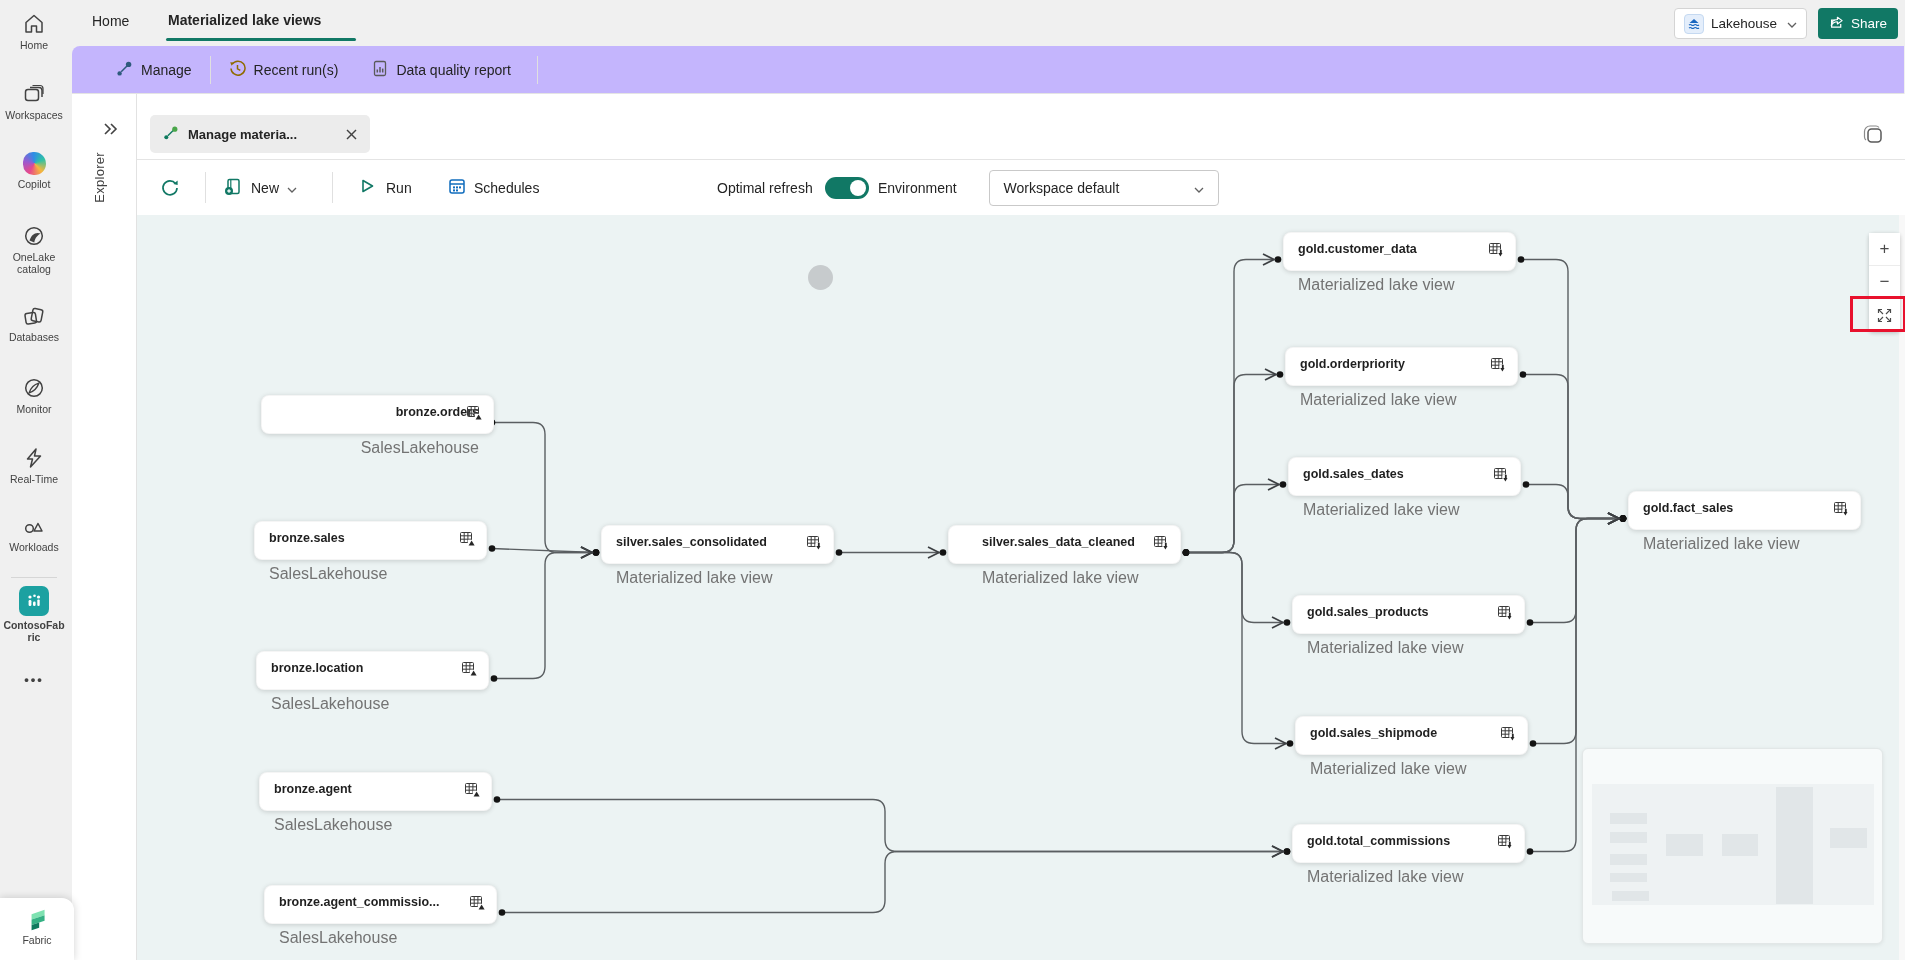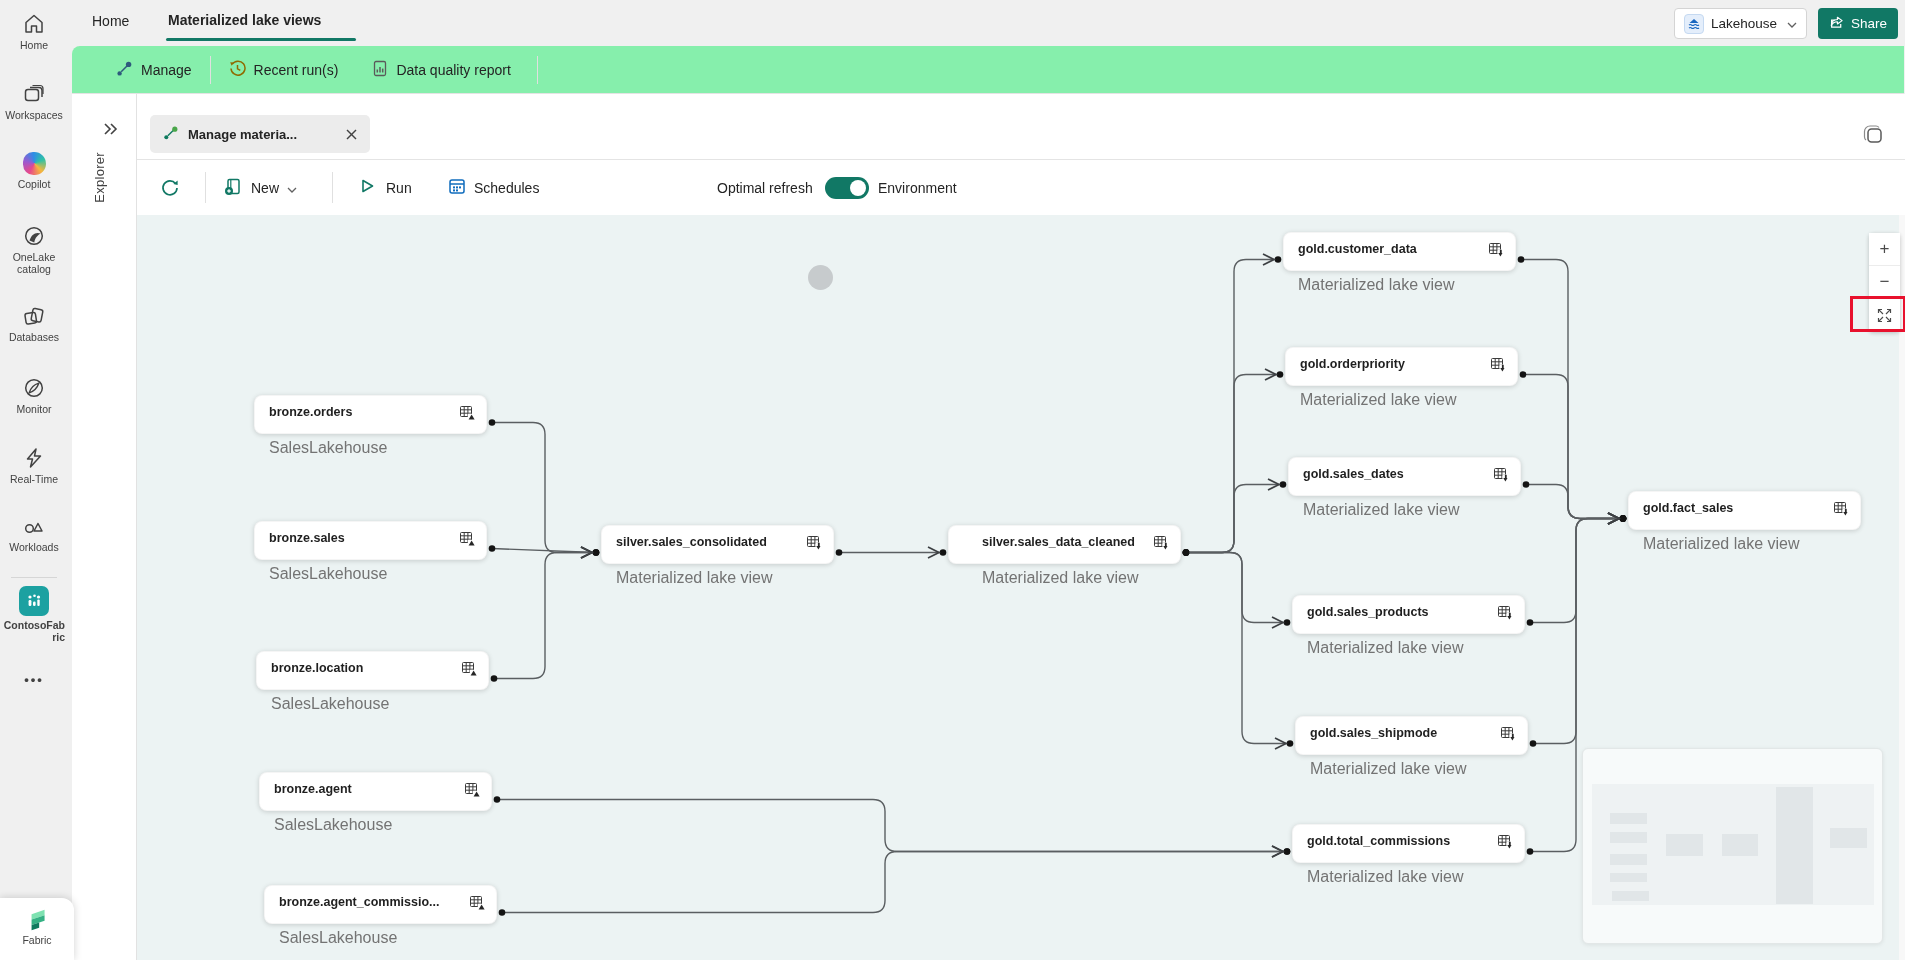--- a/index.html
+++ b/index.html
@@ -4,40 +4,40 @@
 <style>
   * { margin:0; padding:0; box-sizing:border-box; }
   html,body { width:1905px; height:960px; overflow:hidden; background:#f0f0f0;
               font-family:"Liberation Sans", sans-serif; color:#242424; }
 
   
   #side-rail { position:absolute; left:0; top:0; width:68px; height:960px; background:#f0f0f0; z-index:40; }
   .rail-item { position:absolute; left:0; width:68px; text-align:center; cursor:pointer; }
   .rail-item .ric { display:block; margin:0 auto 3px; width:24px; height:24px; }
   .rail-label { font-size:10.5px; color:#424242; line-height:1.18; display:block; }
-  .break-all .rail-label { word-break:break-all; padding:0 3px;text-align:right; }
+  .break-all .rail-label { word-break:break-all; padding:0 3px; }
   .rail-divider { position:absolute; left:11px; width:46px; height:1px; background:#d6d6d6; }
   .rail-more { position:absolute; left:0; width:68px; text-align:center; font-size:13px; letter-spacing:2px; color:#424242; font-weight:bold; cursor:pointer; }
   #fabric-card { position:absolute; left:0; top:898px; width:74px; height:62px; background:#fff;
                  border-radius:0 12px 0 0; box-shadow:0 0 8px rgba(0,0,0,.18); text-align:center; z-index:41; }
   #fabric-card .ric { margin:8px auto 2px; width:26px; height:26px; display:block; }
 
   
   #tab-home { position:absolute; left:92px; top:13px; font-size:14px; cursor:pointer; }
   #tab-mlv  { position:absolute; left:168px; top:12px; font-size:14px; font-weight:700; cursor:pointer; }
   #tab-underline { position:absolute; left:166px; top:38px; width:190px; height:3px; background:#117865; border-radius:2px; }
   #lakehouse-btn { position:absolute; left:1674px; top:8px; width:133px; height:31px; background:#fff;
                    border:1px solid #d4d4d4; border-radius:4px; display:flex; align-items:center; gap:7px;
                    padding:0 9px; font-size:13.5px; cursor:pointer; }
   #share-btn { position:absolute; left:1818px; top:8px; width:80px; height:31px; background:#117865; color:#fff;
                border:none; border-radius:4px; display:flex; align-items:center; gap:7px; padding:0 11px;
                font-size:13.5px; cursor:pointer; }
 
   
-  #ribbon { position:absolute; left:72px; top:46px; right:1px; height:48px; background:#86efac;
+  #ribbon { position:absolute; left:72px; top:46px; right:1px; height:48px; background:#c4b5fd;
             border-bottom:1px solid #e4e4e4; border-radius:8px 0 0 0; display:flex; align-items:center;
             padding-left:34px; z-index:5; }
   .ribbon-btn { display:flex; align-items:center; gap:8px; font-size:14px; padding:6px 10px; border-radius:4px; cursor:pointer; }
   .ribbon-div { width:1px; height:28px; background:#e0e0e0; margin:0 8px; }
 
   
   #content { position:absolute; left:72px; top:94px; right:0; bottom:0; background:#fff; }
   #explorer-strip { position:absolute; left:72px; top:94px; width:65px; height:866px; background:#fff;
                     border-right:1px solid #e2e2e2; z-index:6; }
   #explorer-expand { position:absolute; left:100px; top:118px; width:26px; height:26px; cursor:pointer; z-index:7; }
@@ -320,20 +320,26 @@
     <span>Schedules</span>
   </div>
   <div id="opt-toggle">
     <span>Optimal refresh</span>
     <span class="toggle">
         <span class="knob"></span>
       </span>
   </div>
   <div id="env-group">
     <span>Environment</span>
+    <span id="env-select">
+      <span>Workspace default</span>
+      <span class="chev"><svg width="10" height="6" viewBox="0 0 10 6">
+            <polyline points="1,1 5,5 9,1" fill="none" stroke="#616161" stroke-width="1.3"></polyline>
+          </svg></span>
+    </span>
   </div>
 </div>
 
 <div id="canvas">
   <svg id="edge-svg" width="1768" height="745">
       <path d="M355,207.5 L396,207.5 Q408,207.5 408,219.5 L408,325.5 Q408,337.5 420,337.5 L459,337.5" fill="none" stroke="#5a5e61" stroke-width="1.4"></path>
       <circle cx="355" cy="207.5" r="3.3" fill="#141414"></circle>
       <circle cx="459" cy="337.5" r="3.3" fill="#141414"></circle>
       <path d="M444,332 L455,337.5 L444,343" fill="none" stroke="#3d4043" stroke-width="1.7"></path>
       <path d="M355,333.5 L459,337.5" fill="none" stroke="#5a5e61" stroke-width="1.4"></path>
@@ -395,21 +401,21 @@
       <path d="M1396,528.5 L1427,528.5 Q1439,528.5 1439,516.5 L1439,315.5 Q1439,303.5 1451,303.5 L1486,303.5" fill="none" stroke="#5a5e61" stroke-width="1.4"></path>
       <circle cx="1396" cy="528.5" r="3.3" fill="#141414"></circle>
       <circle cx="1486" cy="303.5" r="3.3" fill="#141414"></circle>
       <path d="M1471,298 L1482,303.5 L1471,309" fill="none" stroke="#3d4043" stroke-width="1.7"></path>
       <path d="M1393,636.5 L1427,636.5 Q1439,636.5 1439,624.5 L1439,315.5 Q1439,303.5 1451,303.5 L1486,303.5" fill="none" stroke="#5a5e61" stroke-width="1.4"></path>
       <circle cx="1393" cy="636.5" r="3.3" fill="#141414"></circle>
       <circle cx="1486" cy="303.5" r="3.3" fill="#141414"></circle>
       <path d="M1471,298 L1482,303.5 L1471,309" fill="none" stroke="#3d4043" stroke-width="1.7"></path>
     </svg>
   <div id="node-layer">
-      <div class="node" style="left: 117px; top: 180px;">
+      <div class="node" style="left: 124px; top: 180px; text-align: right;">
         <div class="node-title">bronze.orders</div>
         <div class="node-sub">SalesLakehouse</div>
         <span class="node-icon"><svg width="17" height="17" viewBox="0 0 17 17">
             <g stroke="#3b3b3b" stroke-width="1" fill="none">
               <rect x="1.5" y="2.5" width="11" height="10" rx="1"></rect>
               <line x1="1.5" y1="5.8" x2="12.5" y2="5.8"></line>
               <line x1="1.5" y1="9.2" x2="12.5" y2="9.2"></line>
               <line x1="5.2" y1="2.5" x2="5.2" y2="12.5"></line>
               <line x1="8.9" y1="2.5" x2="8.9" y2="12.5"></line>
             </g>

